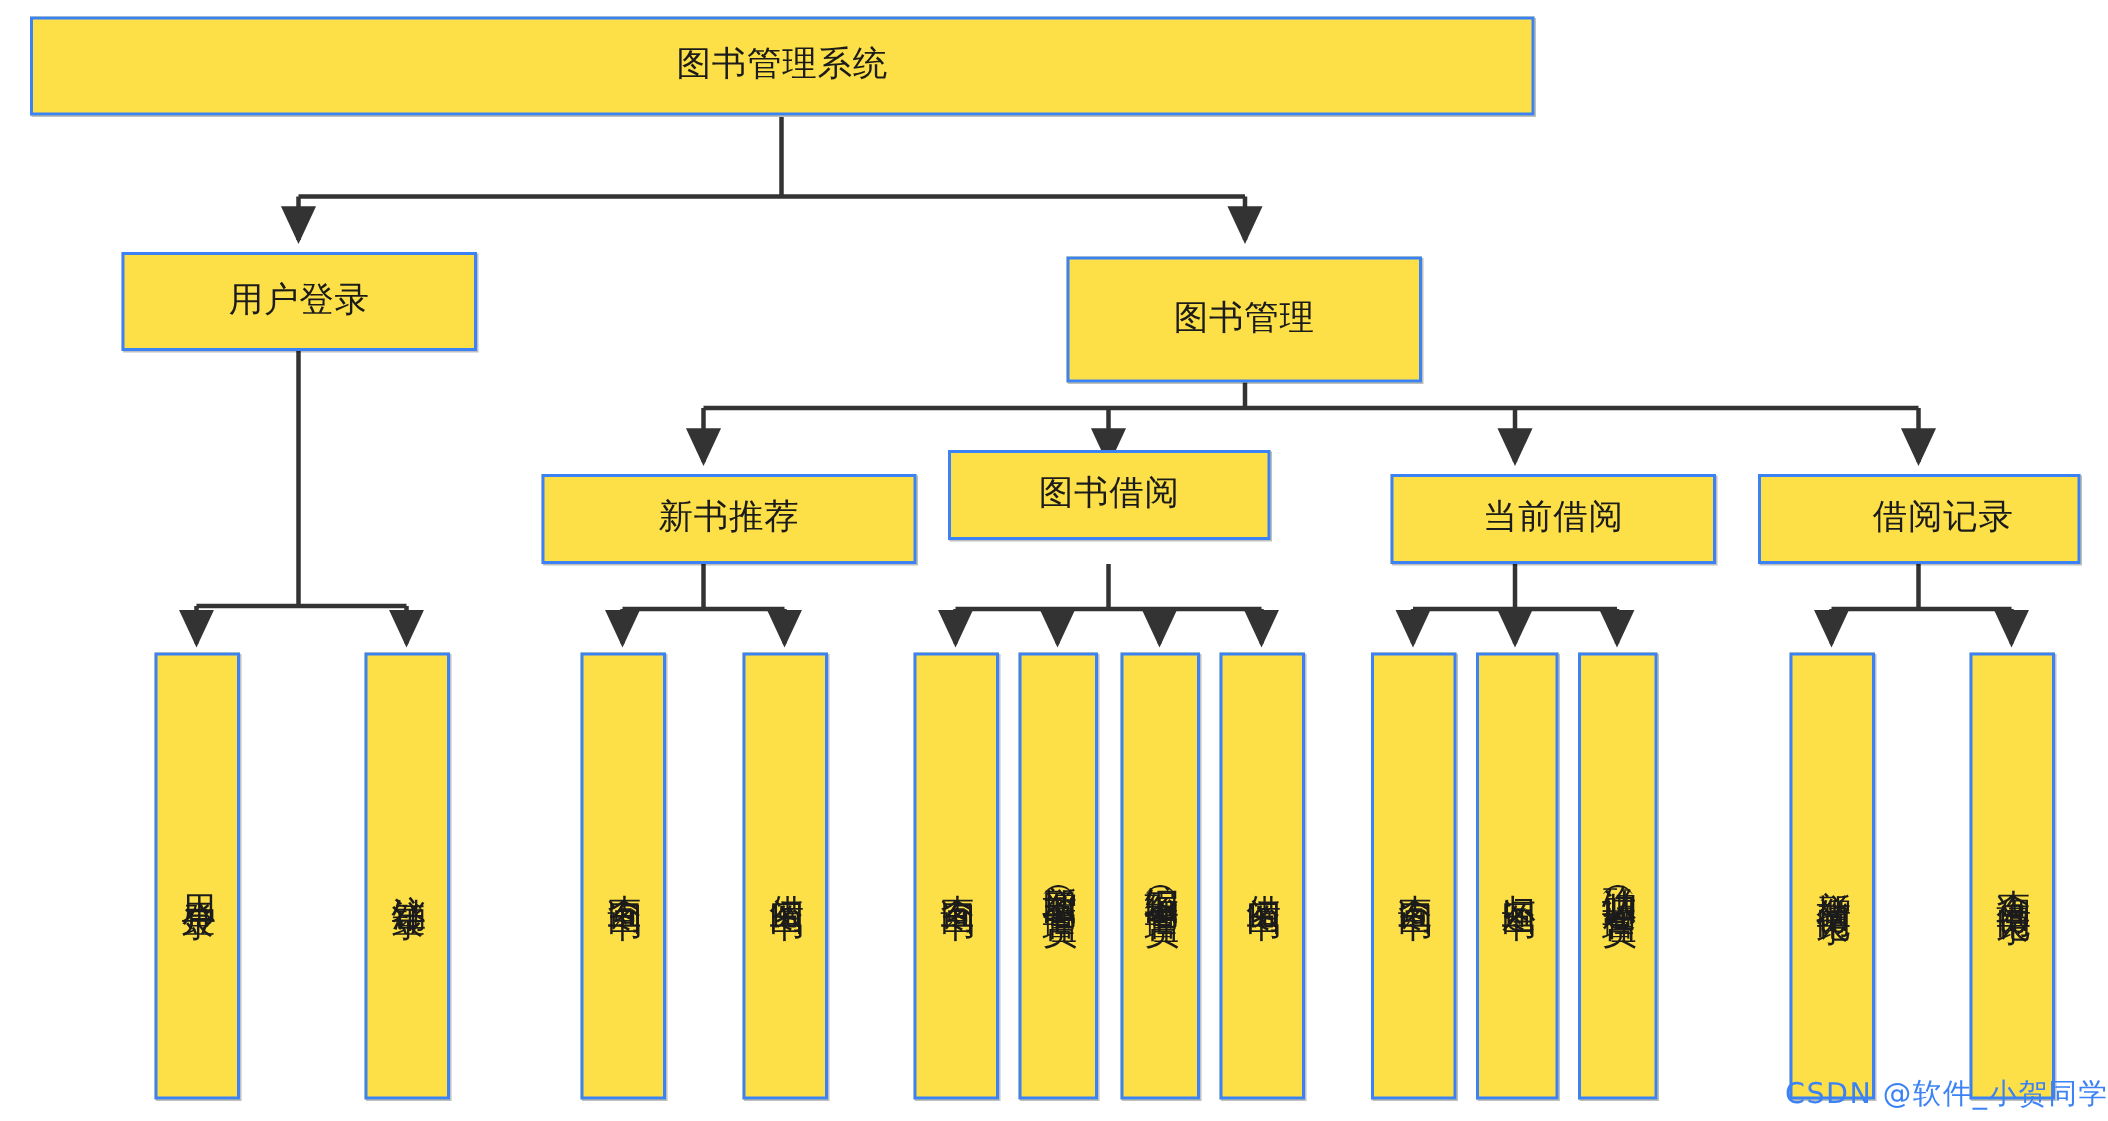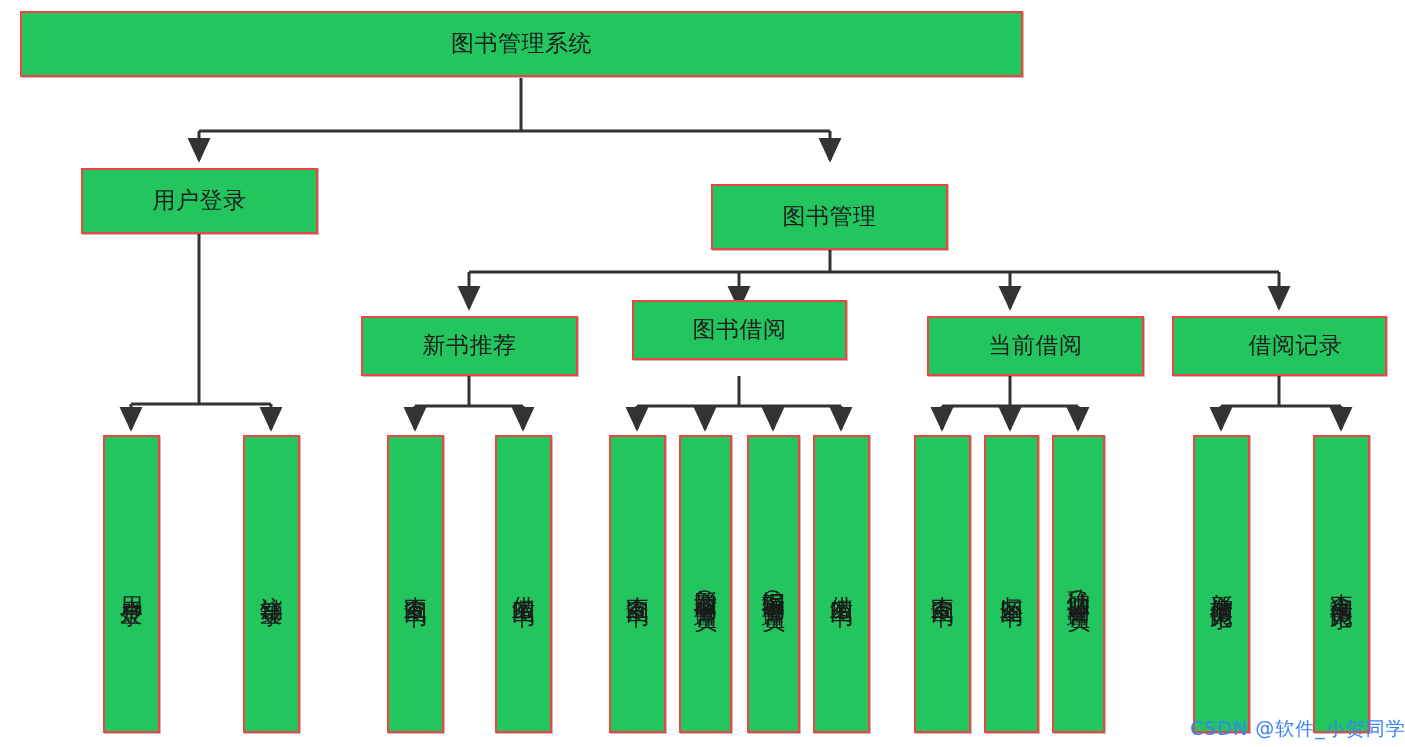--- a/index.html
+++ b/index.html
@@ -22,22 +22,22 @@
     position: absolute;
     left: 0;
     top: 0;
     width: 1405px;
     height: 747px;
     pointer-events: none;
   }
   .node {
     position: absolute;
     box-sizing: border-box;
-    background: #22c55e;
-    border: 2px solid #ef4444;
+    background: #fde047;
+    border: 2px solid #3b82f6;
     display: flex;
     align-items: center;
     justify-content: center;
     color: #1b1b1b;
     box-shadow: 1px 1px 0 rgba(0,0,0,0.25);
   }
   .node .label {
     display: block;
     text-align: center;
     line-height: 1.18;
@@ -123,25 +123,25 @@
   </svg>
 
   <div class="node horiz" style="left:20px; top:11px; width:1003px; height:66px;">
     <span class="label">图书管理系统</span>
   </div>
 
   <div class="node horiz" style="left:81px; top:168px; width:237px; height:66px;">
     <span class="label">用户登录</span>
   </div>
 
-  <div class="node horiz" style="left:711px; top:184px; width:237px; height:66px;">
+  <div class="node horiz" style="left:711px; top:171px; width:237px; height:84px;">
     <span class="label">图书管理</span>
   </div>
 
-  <div class="node horiz" style="left:361px; top:316px; width:217px; height:60px;">
+  <div class="node horiz" style="left:361px; top:316px; width:250px; height:60px;">
     <span class="label">新书推荐</span>
   </div>
 
   <div class="node horiz" style="left:632px; top:300px; width:215px; height:60px;">
     <span class="label">图书借阅</span>
   </div>
 
   <div class="node horiz" style="left:902px; top:316px; width:217px; height:60px;margin-left:25px;">
     <span class="label">当前借阅</span>
   </div>

